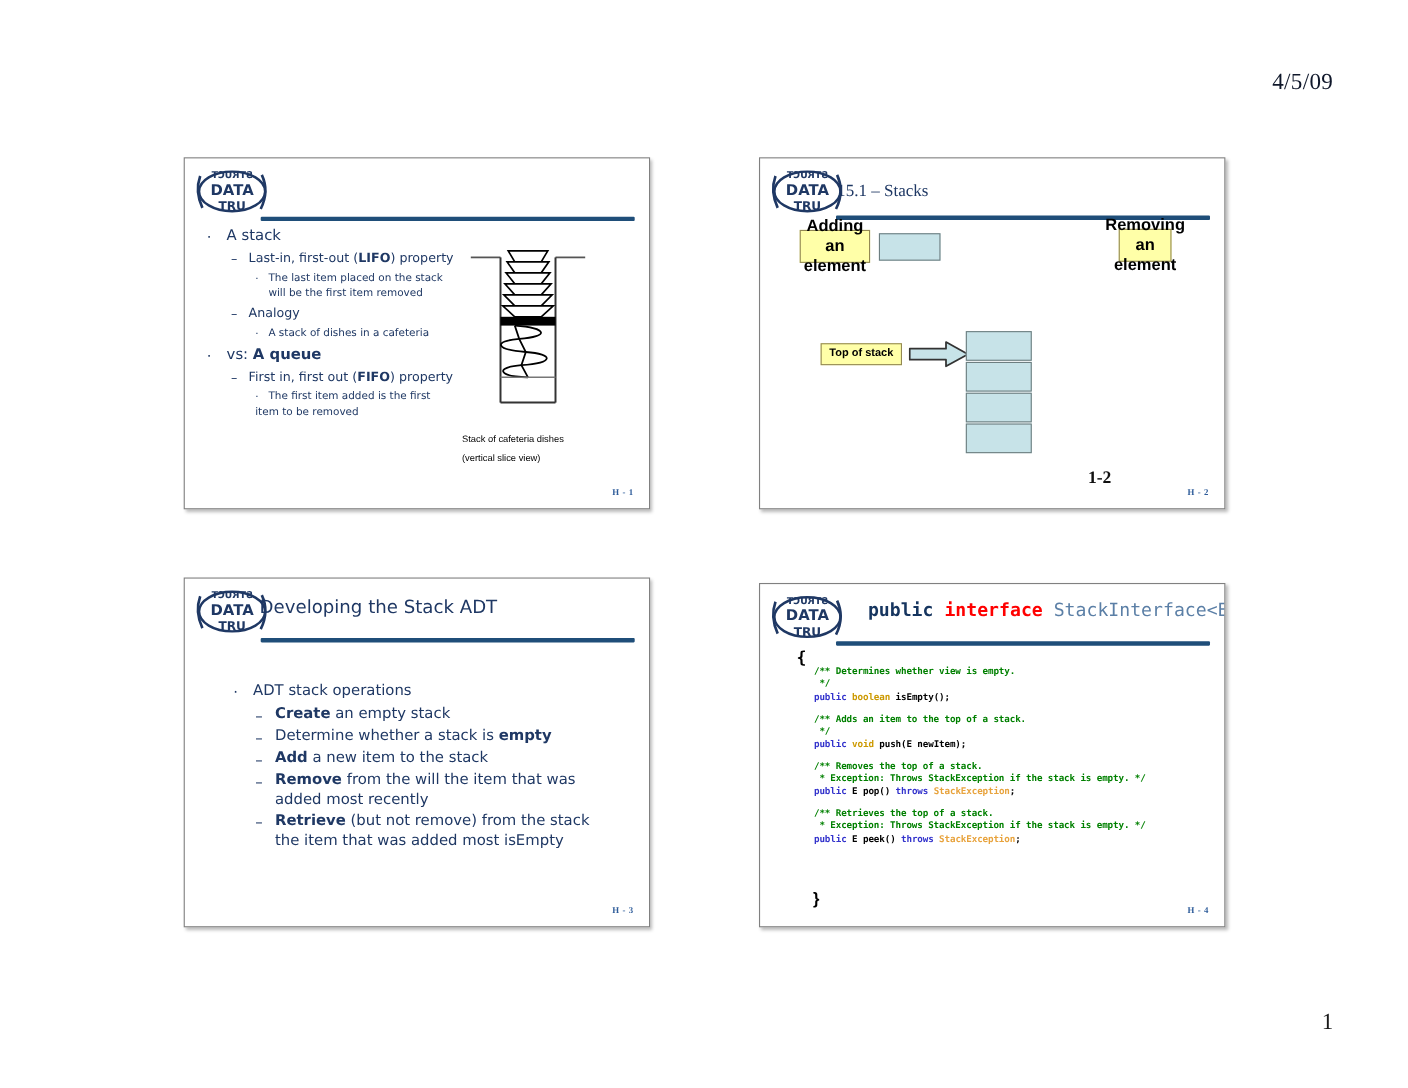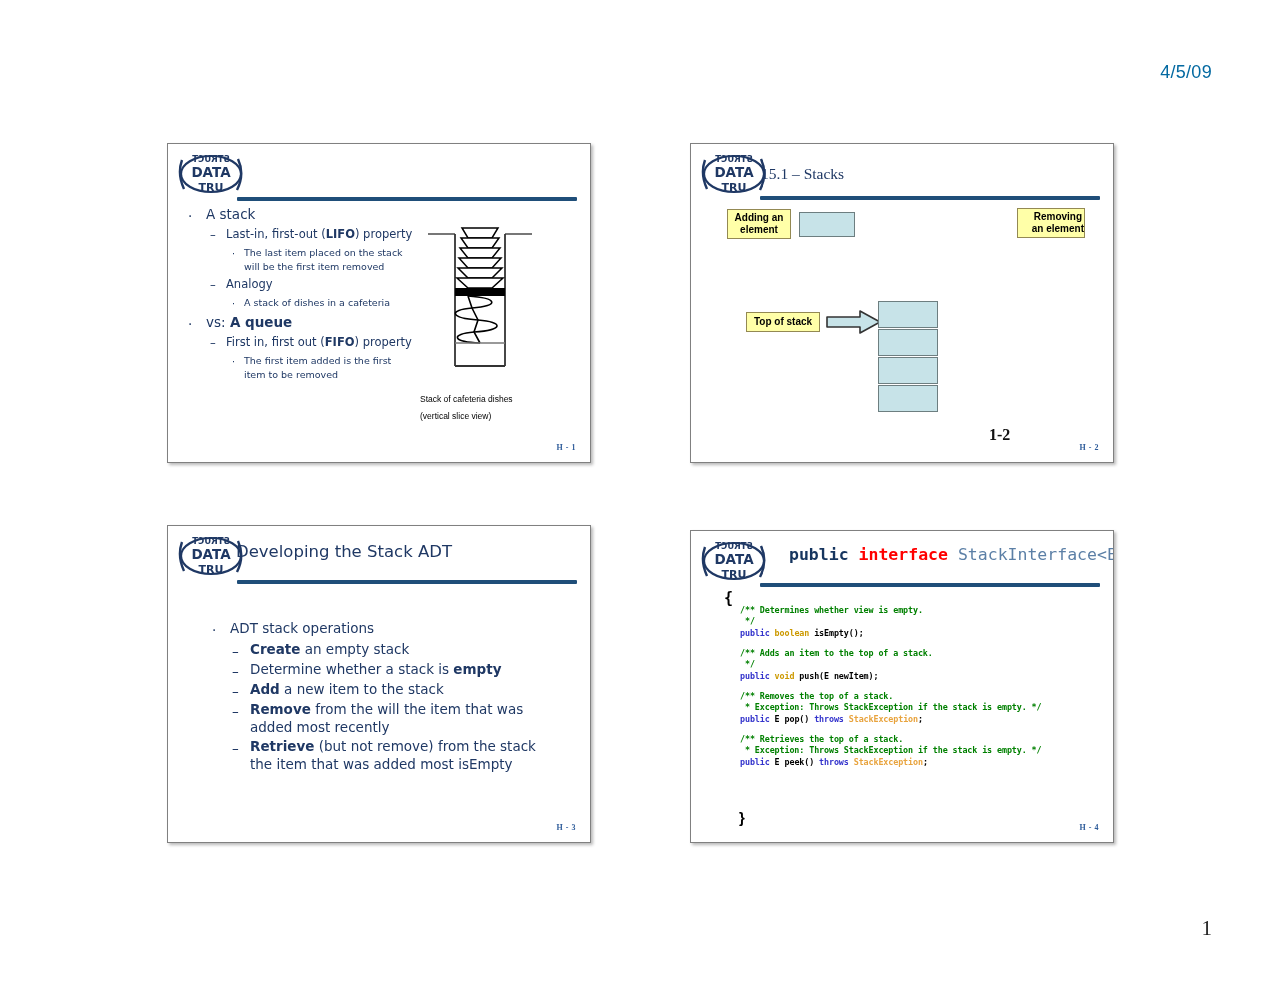--- a/index.html
+++ b/index.html
@@ -9,22 +9,22 @@
   body {
     width: 1280px; height: 989px;
     position: relative;
     font-family: "Liberation Sans", sans-serif;
     overflow: hidden;
   }
 
   
   .page-date {
     position: absolute; top: 62px; right: 68px;
-    font-family: Liberation Sans, sans-serif;
-    font-size: 18px; color: #0369a1;
+    font-family: Liberation Serif, serif;
+    font-size: 21px; color: #0f172a;
     letter-spacing: .3px;
   }
   .page-number {
     position: absolute; bottom: 48px; right: 68px;
     font-family: "Liberation Serif", serif;
     font-size: 21px; color: #1a1a1a;
   }
 
   
   .slide {
@@ -91,21 +91,21 @@
   }
   .foot-num {
     position:absolute; left: 298px; bottom: 18px;
     font-family:"Liberation Serif", serif;
     font-size: 16px; font-weight:700; color:#111;
   }
 
   
   .ybox {
     position:absolute; background:#FFFFA8; border:1.5px solid #938953;
-    font-family:"Liberation Sans", sans-serif; font-size:10px; font-weight:700;
+    font-family:"Liberation Sans", sans-serif; font-size:15px; font-weight:700;
     color:#000; text-align:center; line-height:1.22;
     display:flex; align-items:center; justify-content:center;
     box-sizing:border-box;
   }
   .cellbox {
     position:absolute; background:#C7E3E8; border:1.5px solid #6D7E80;
     box-sizing:border-box;
   }
 
   
@@ -175,21 +175,21 @@
   <div class="b1 lvl3" style="left:76px; top:153px;">A stack of dishes in a cafeteria</div>
 
   <div class="b1 lvl1" style="left:20px; top:172px;">·</div>
   <div class="b1 lvl1" style="left:38px; top:170px;"><span>vs: </span><span class="bold">A queue</span></div>
 
   <div class="b1 lvl2" style="left:42px; top:192px;">–</div>
   <div class="b1 lvl2" style="left:58px; top:191px;"><span>First in, first out (</span><span class="bold">FIFO</span><span>) property</span></div>
 
   <div class="b1 lvl3" style="left:64px; top:212px;">·</div>
   <div class="b1 lvl3" style="left:76px; top:211px;">The first item added is the first</div>
-  <div class="b1 lvl3" style="left:76px; top:225px;">item to be removed</div>
+  <div class="b1 lvl3" style="left:64px; top:225px;">item to be removed</div>
 
   <div class="dish-wrap">
     <svg width="120" height="145" viewBox="0 0 120 145">
 
       <line x1="8" y1="8" x2="35" y2="8" stroke="#555" stroke-width="1.6"></line>
       <line x1="85" y1="8" x2="112" y2="8" stroke="#555" stroke-width="1.6"></line>
       <line x1="35" y1="8" x2="35" y2="140" stroke="#333" stroke-width="1.8"></line>
       <line x1="85" y1="8" x2="85" y2="140" stroke="#333" stroke-width="1.8"></line>
       <line x1="35" y1="140" x2="85" y2="140" stroke="#333" stroke-width="1.8"></line>
 
@@ -237,21 +237,21 @@
 
   <div class="ybox" style="left:36px; top:65px; width:64px; height:30px;">
     <span>
       <span>Adding an</span><br>
       <span>element</span>
     </span>
   </div>
 
   <div class="cellbox" style="left:108px; top:68px; width:56px; height:25px;"></div>
 
-  <div class="ybox" style="left:326px; top:64px; width:68px; height:30px;justify-content:flex-end;">
+  <div class="ybox" style="left:326px; top:64px; width:48px; height:30px;">
     <span>
       <span>Removing</span><br>
       <span>an element</span>
     </span>
   </div>
 
   <div class="ybox" style="left:55px; top:168px; width:74px; height:20px; font-size:10px;">Top of stack</div>
 
   <div style="position:absolute; left:135px; top:165px; width:56px; height:26px;">
     <svg width="56" height="26" viewBox="0 0 56 26">

